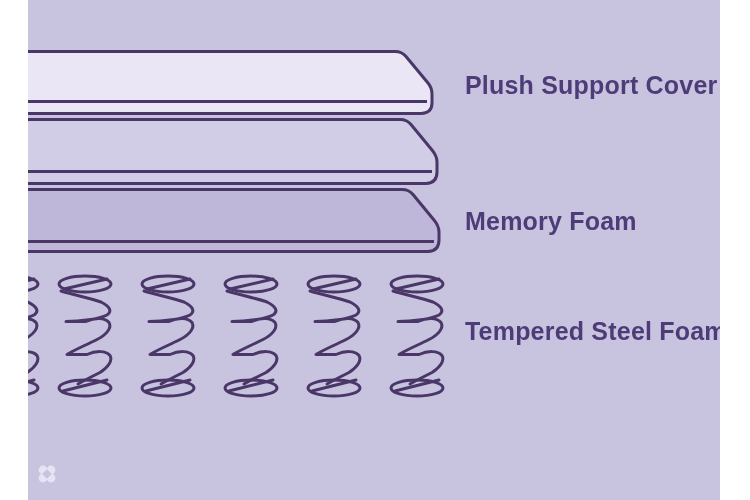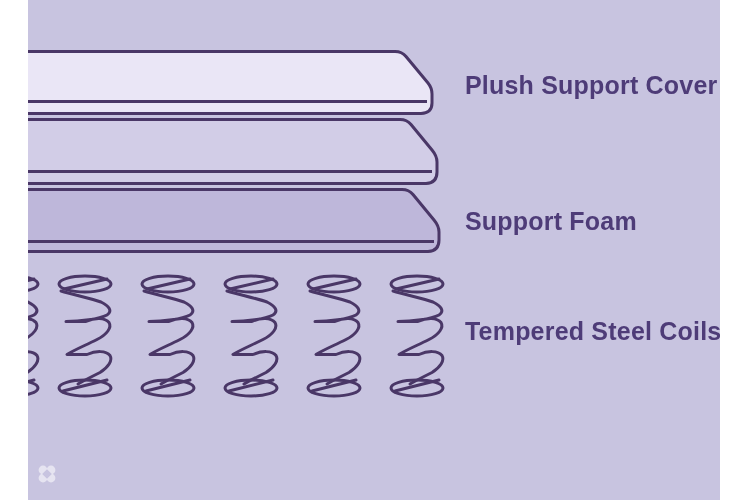--- a/index.html
+++ b/index.html
@@ -97,23 +97,23 @@
       <use href="#coil" x="140" y="276"></use>
       <use href="#coil" x="223" y="276"></use>
       <use href="#coil" x="306" y="276"></use>
       <use href="#coil" x="389" y="276"></use>
     </g>
   </svg>
 
   <div class="layer-label" style="top:70px">Plush Support Cover</div>
 
 
-  <div class="layer-label" style="top:206px">Support Foam</div>
+  <div class="layer-label" style="top:206px">Memory Foam</div>
 
-  <div class="layer-label" style="top:316px">Tempered Steel Coils</div>
+  <div class="layer-label" style="top:316px">Tempered Steel Foam</div>
 
   <div class="watermark">
     <svg width="20" height="20" viewBox="0 0 20 20">
       <g fill="#ffffff">
         <circle cx="6" cy="6" r="4.4"></circle>
         <circle cx="14" cy="6" r="4.4"></circle>
         <circle cx="6" cy="14" r="4.4"></circle>
         <circle cx="14" cy="14" r="4.4"></circle>
       </g>
       <path d="M 10 5.2 L 14.8 10 L 10 14.8 L 5.2 10 Z" fill="#c8c4e0"></path>

